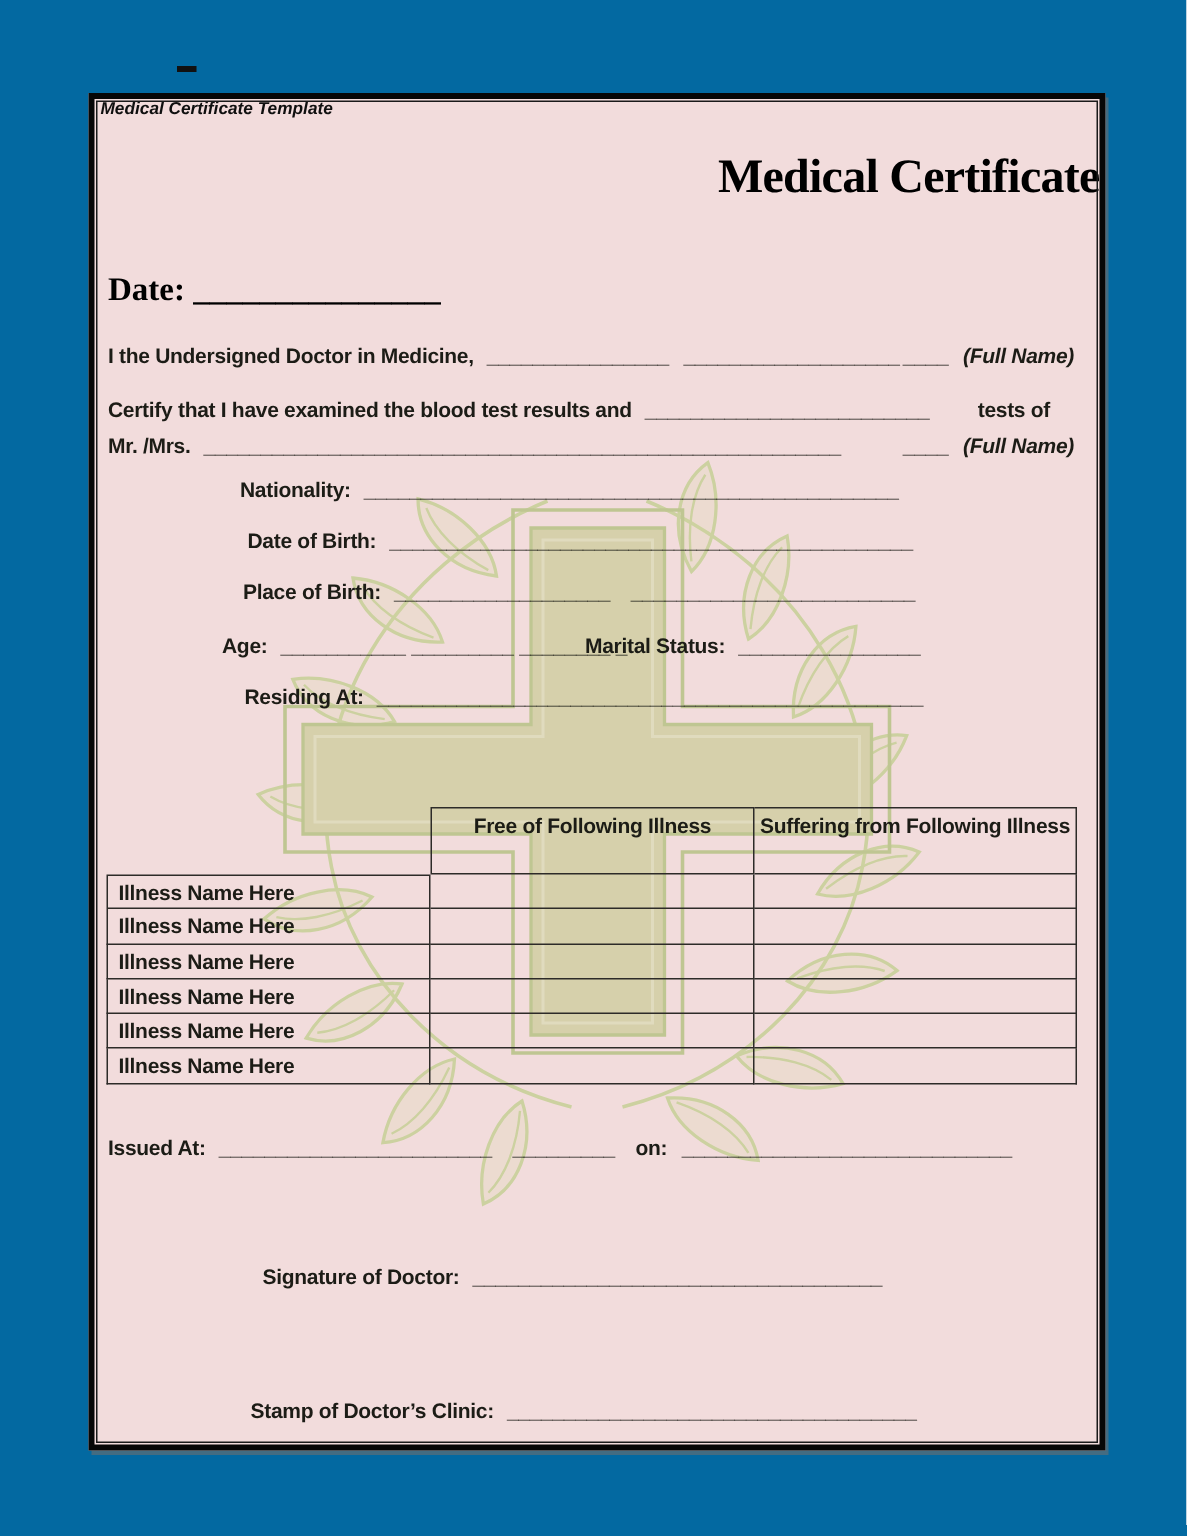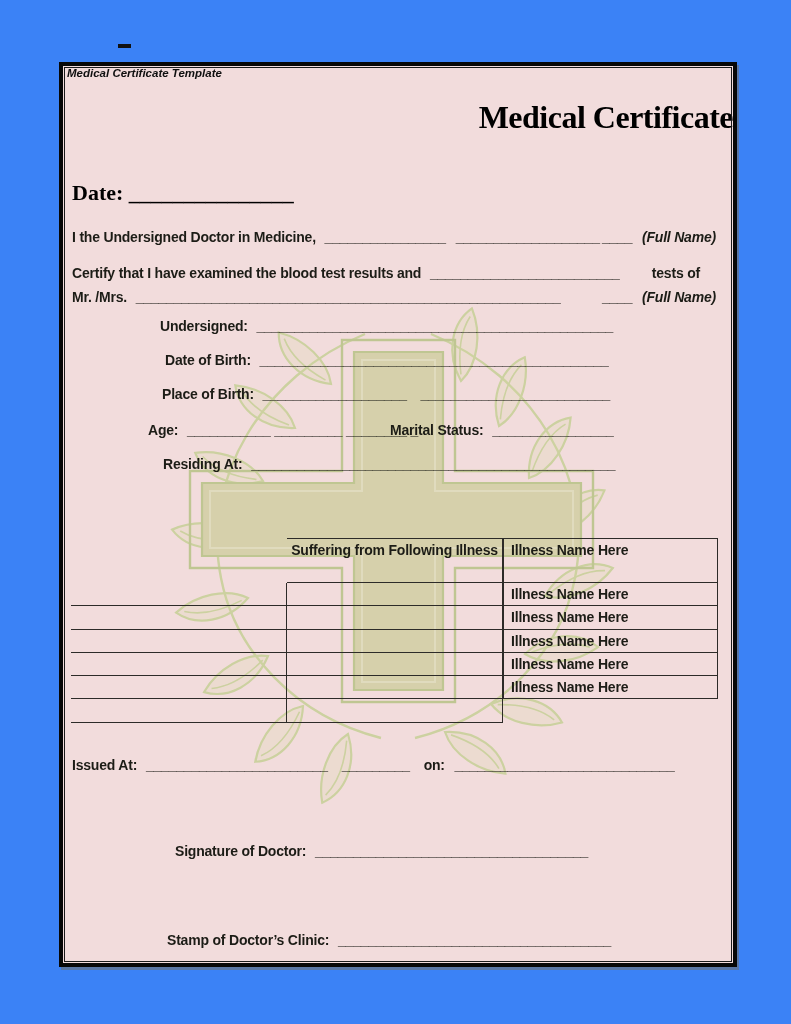--- a/index.html
+++ b/index.html
@@ -1,16 +1,16 @@
 <!DOCTYPE html>
 <html><head>
 <meta charset="utf-8">
 <style>
   html,body{margin:0;padding:0;background:#ffffff;}
-  .page{position:relative;width:791px;height:1024px;background:#3b82f6;overflow:hidden;
+  .page{position:relative;width:791px;height:1024px;background:#0369a1;overflow:hidden;
         font-family:"Liberation Sans",sans-serif;}
   .stray{position:absolute;left:118px;top:44px;width:13px;height:4px;background:#111;}
   .cert{position:absolute;left:59px;top:62px;width:678px;height:905px;box-sizing:border-box;
         background:#f2dcdc;border:4px solid #070707;box-shadow:2px 3px 0 rgba(110,110,110,.6);}
   .cert::before{content:"";position:absolute;inset:1px;border:1px solid #1a1a1a;pointer-events:none;z-index:6;}
   .cert>*{position:absolute;z-index:2;}
   .wm{left:0;top:0;width:670px;height:897px;z-index:1;pointer-events:none;}
 
   .tpl{left:4px;top:0;font-weight:bold;font-style:italic;font-size:11.5px;line-height:15px;color:#0f0f0f;}
   .title{left:0;right:0;top:33px;text-align:right;font-family:"Liberation Serif",serif;
@@ -114,21 +114,21 @@
     <div class="bodyline" style="top:221px;">
       <span class="lab">Mr. /Mrs.</span>
       <span>________________________________________________________</span>
       <span class="rp" style="right:8px;">
         <span>____</span>
         <span class="it gapS">(Full Name)</span>
       </span>
     </div>
 
     <div class="bodyline" style="left:97px;top:250px;">
-      <span class="lab">Undersigned:</span>
+      <span class="lab">Nationality:</span>
       <span>_______________________________________________</span>
     </div>
 
     <div class="bodyline" style="left:102px;top:284px;">
       <span class="lab">Date of Birth:</span>
       <span>______________________________________________</span>
     </div>
 
     <div class="bodyline" style="left:99px;top:318px;">
       <span class="lab">Place of Birth:</span>
@@ -148,20 +148,21 @@
     </div>
 
     <div class="bodyline" style="left:100px;top:388px;">
       <span class="lab">Residing At:</span>
       <span>________________________________________________</span>
     </div>
 
 
     <div class="itable">
       <div class="thx"></div>
+      <div class="th h2">Free of Following Illness</div>
       <div class="th h3">Suffering from Following Illness</div>
 
       <div class="td lbl r0">Illness Name Here</div>
       <div class="td r0 c23"></div>
       <div class="td r0 c23"></div>
 
       <div class="td lbl">Illness Name Here</div>
       <div class="td"></div>
       <div class="td"></div>
 

